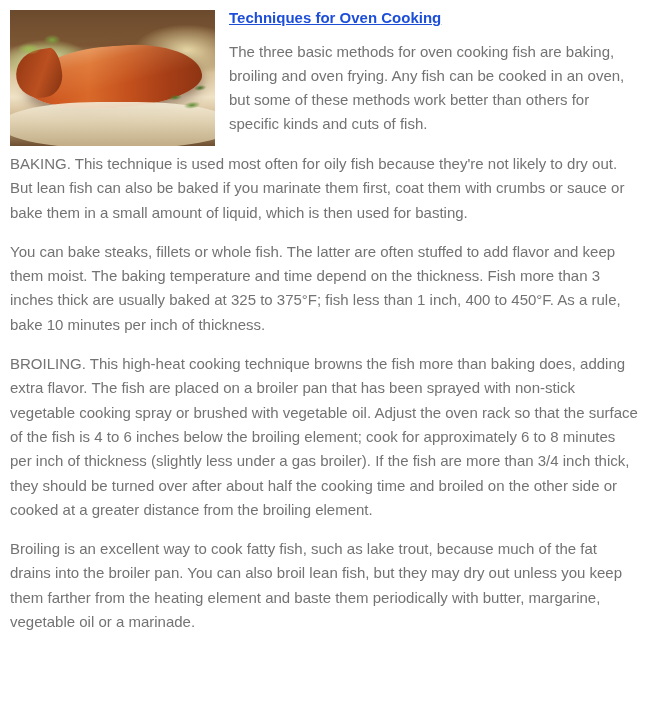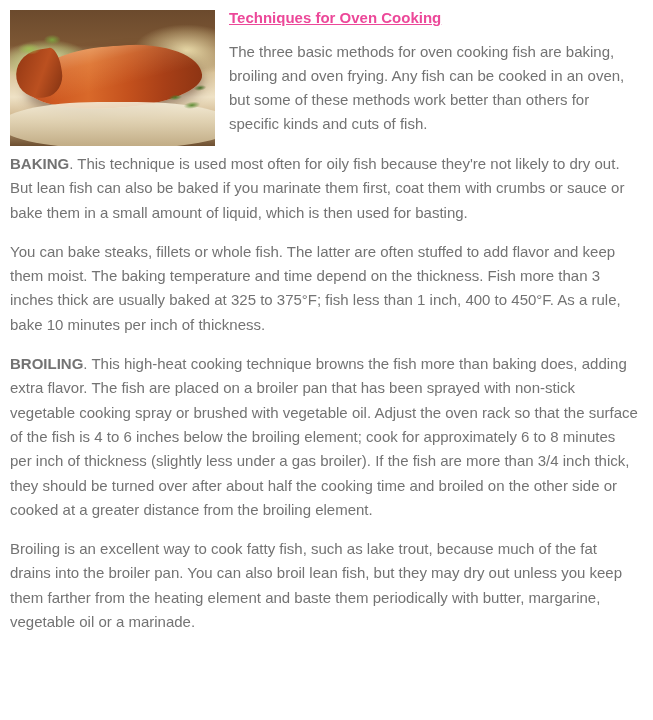--- a/index.html
+++ b/index.html
@@ -99,34 +99,34 @@
     border-radius: 50% / 60%;
     background: linear-gradient(180deg, #f4ecd8 0%, #e3d6b8 40%, #c9b48c 100%);
     opacity: 0.9;
   }
   h1.doc-title {
     margin: 0 0 12px 0;
     font-size: 15px;
     line-height: 1.3;
     font-weight: bold;
     text-decoration: underline;
-    color: #ec4899;
+    color: #1d4ed8;
   }
   p.para {
     margin: 0 0 15px 0;
     font-size: 15px;
     line-height: 1.62;
     color: #737373;
     text-align: left;
   }
   p.para:last-child {
     margin-bottom: 0;
   }
   .lead-in {
-    font-weight: bold;
+    font-weight: normal;
     text-align: right;
   }
   .intro-block {
     overflow: hidden;
   }
   .clear {
     clear: both;
   }
 </style>
 </head>

